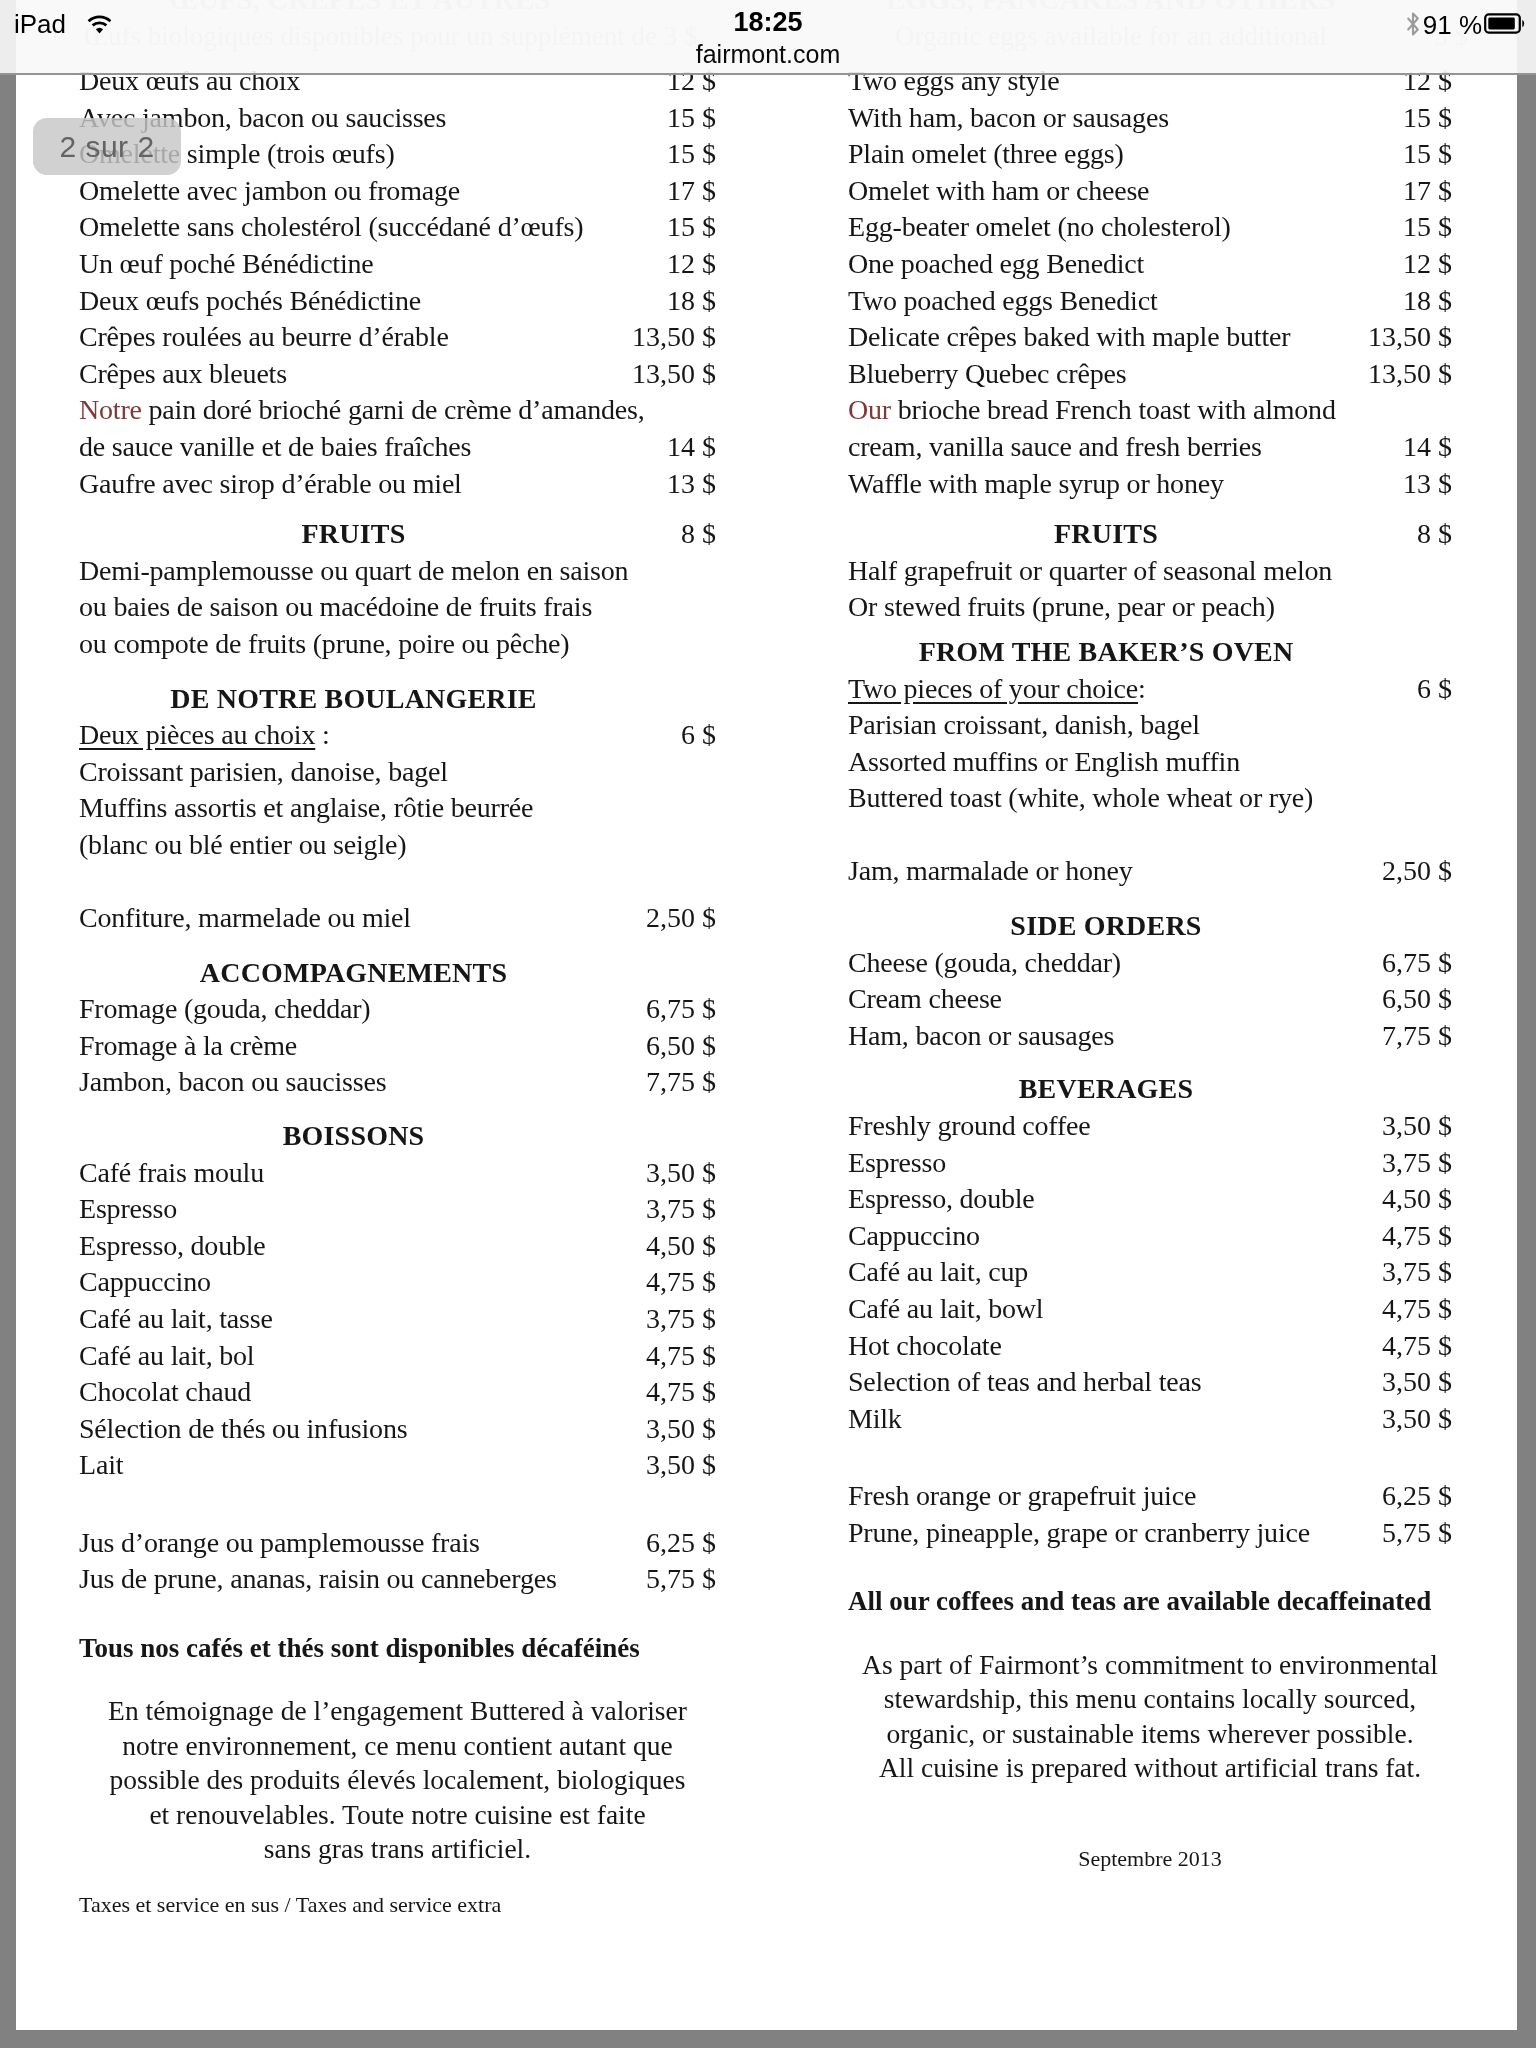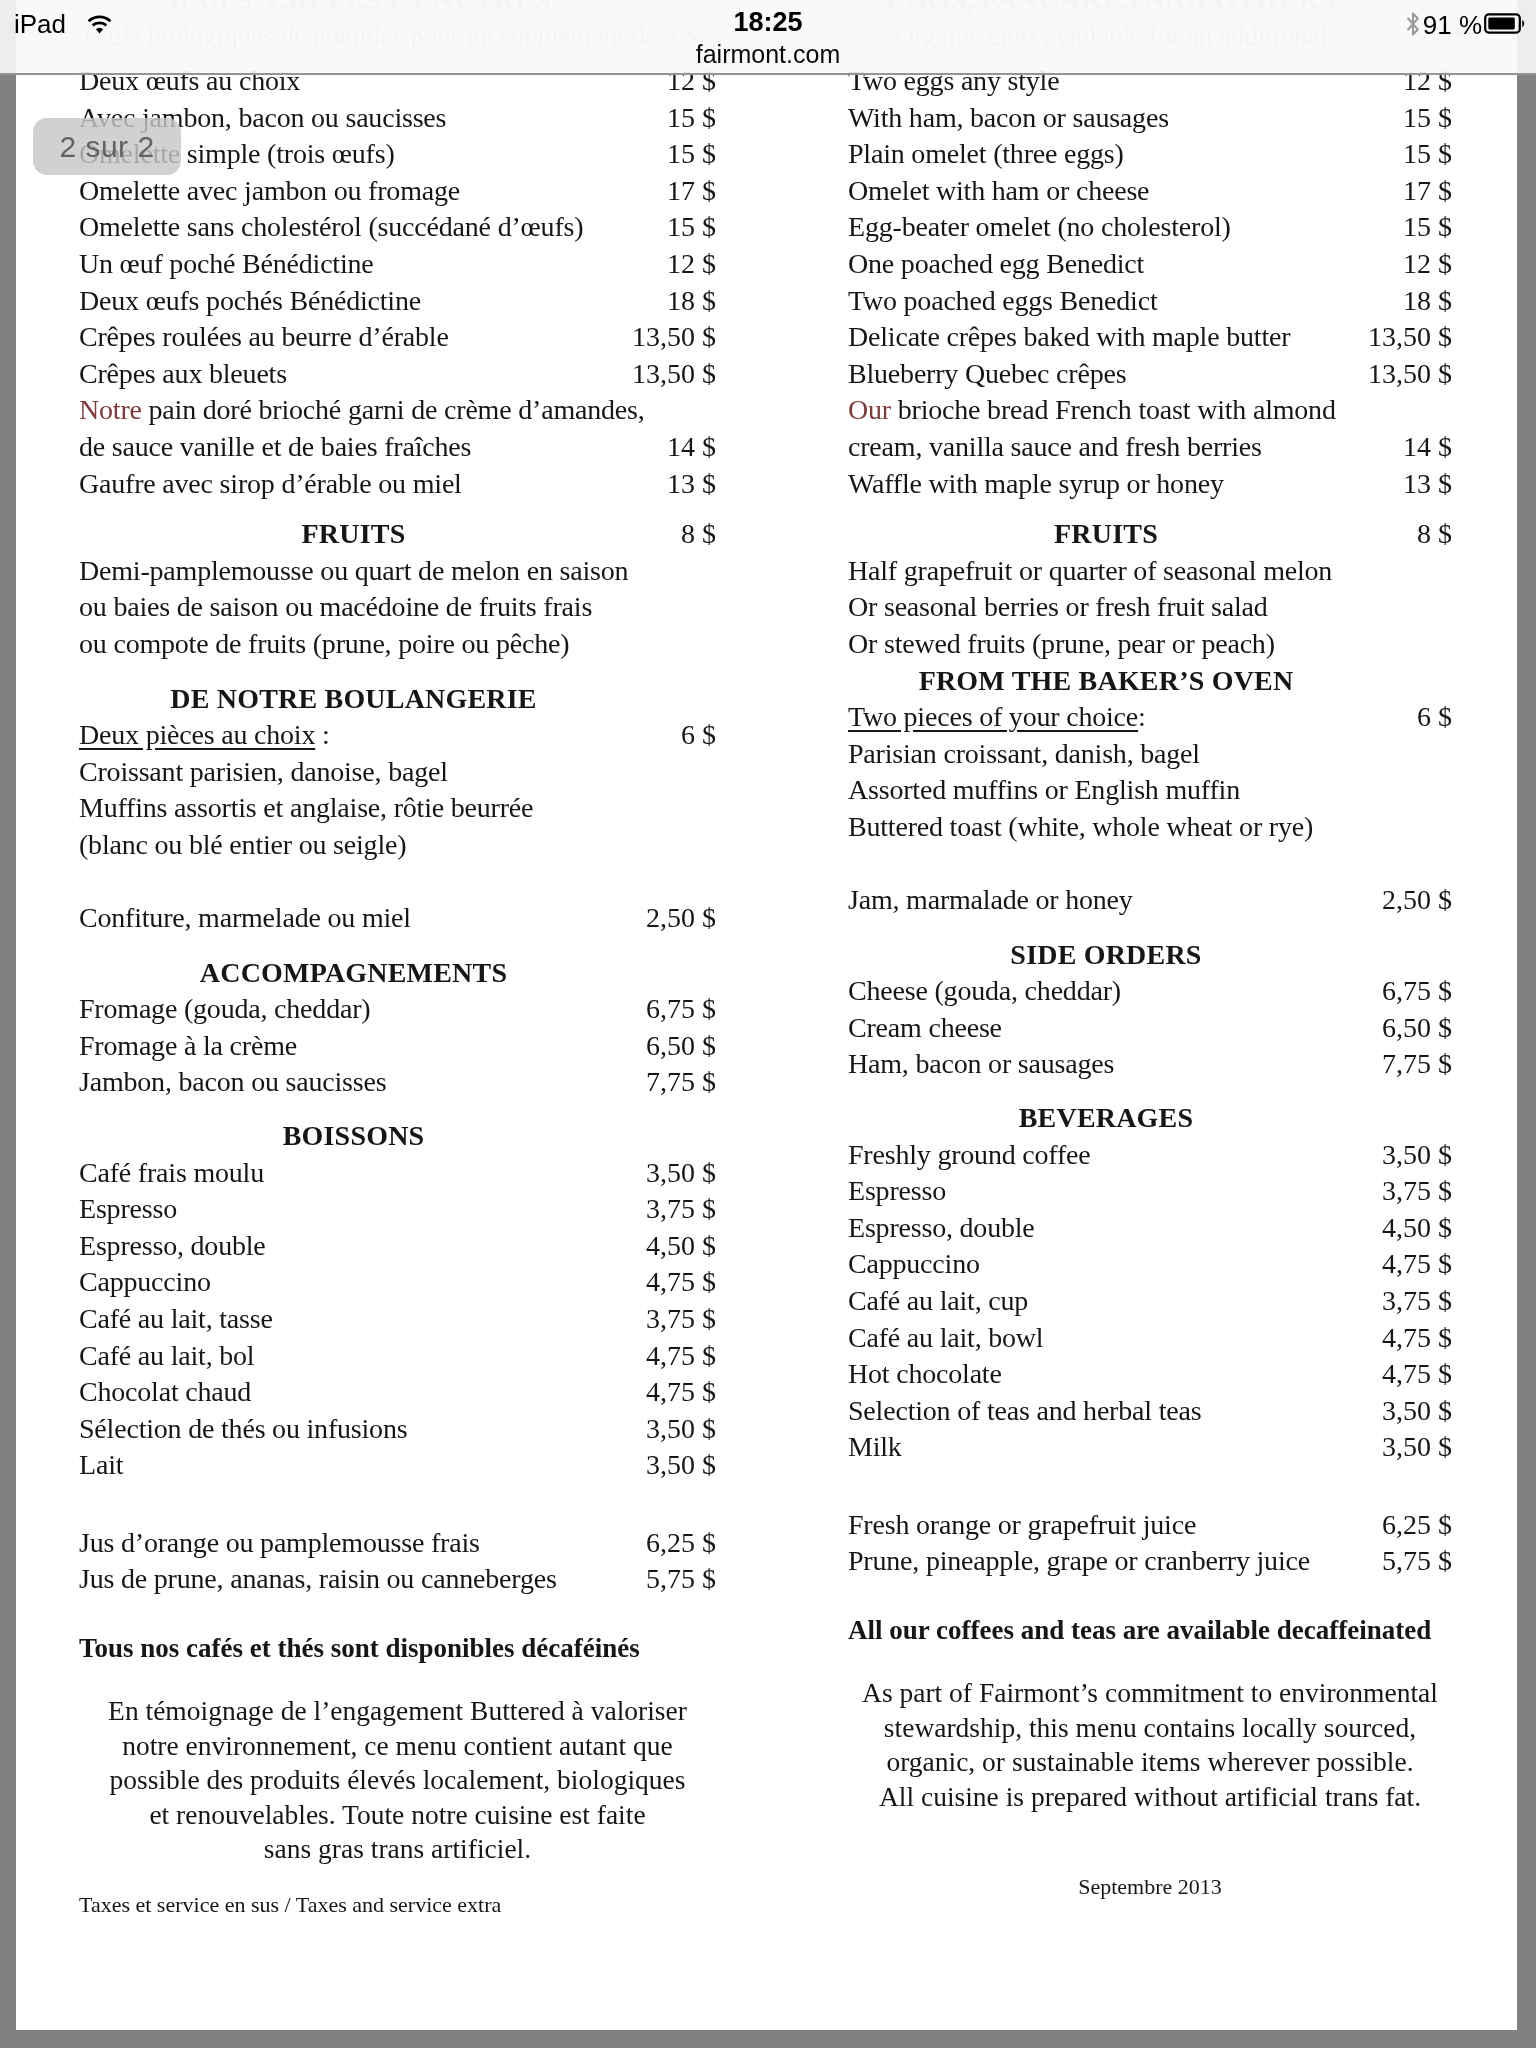--- a/index.html
+++ b/index.html
@@ -273,26 +273,23 @@
         <span class="price">13 $</span>
       </div>
       <div class="hdr" style="margin-top: 14px;">
         <span class="ht">FRUITS</span>
         <span class="price">8 $</span>
       </div>
       <div class="row">
         <span class="nm">Half grapefruit or quarter of seasonal melon</span>
       </div>
       <div class="row">
-        <span class="nm">Or seasonal berries or fresh fruit salad</span>
-      </div>
-      <div class="row">
         <span class="nm">Or stewed fruits (prune, pear or peach)</span>
       </div>
-      <div class="hdr" style="margin-top: 0;">
+      <div class="hdr" style="margin-top: 8px;">
         <span class="ht">FROM THE BAKER’S OVEN</span>
       </div>
       <div class="row">
         <span class="nm"><span class="u">Two pieces of your choice</span>:</span>
         <span class="price">6 $</span>
       </div>
       <div class="row">
         <span class="nm">Parisian croissant, danish, bagel</span>
       </div>
       <div class="row">

